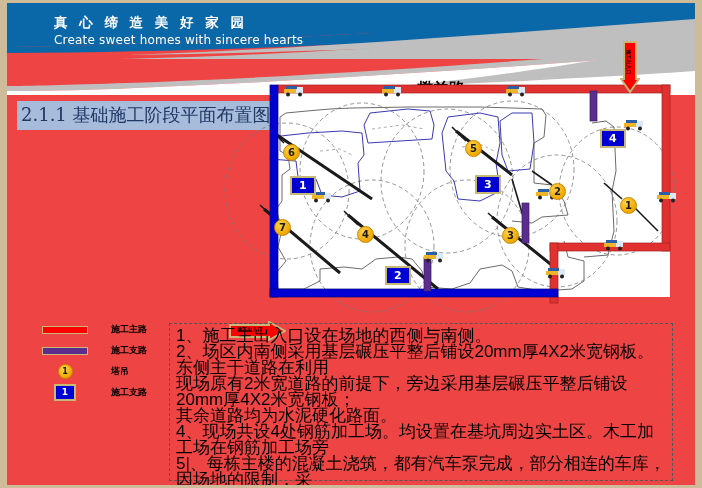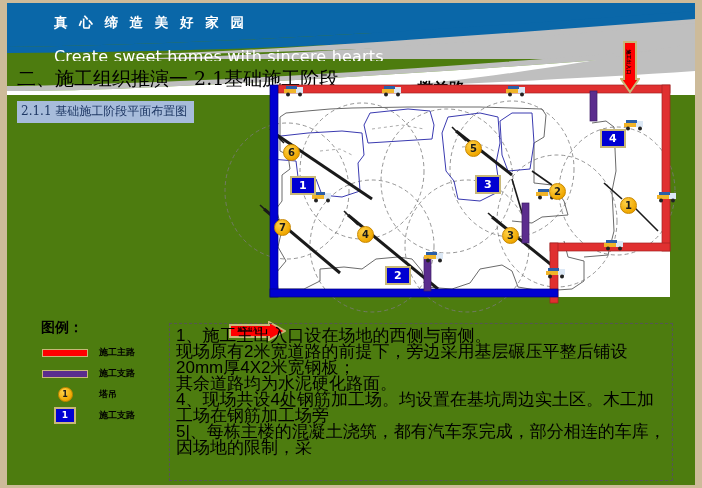--- a/index.html
+++ b/index.html
@@ -3,45 +3,44 @@
 <meta charset="utf-8">
 <style>
   html,body{margin:0;padding:0;}
   body{
     width:702px;height:488px;overflow:hidden;
     background:#cdbb9a;
     font-family:"DejaVu Sans","Liberation Sans",sans-serif;
   }
   .slide{
     position:absolute;left:7px;top:3px;width:688px;height:482px;
-    background:#4d7c0f;overflow:hidden;
+    background:#ef4444;overflow:hidden;
   }
   
   .banner{position:absolute;left:0;top:0;width:688px;height:58px;overflow:hidden;}
   .banner svg{position:absolute;left:0;top:0;}
   .banner-cn{
     position:absolute;left:47px;top:11px;
     color:#ffffff;font-size:13.5px;font-weight:bold;letter-spacing:3.5px;
     font-family:"DejaVu Sans","Liberation Sans",sans-serif;white-space:nowrap;
   }
   .banner-en{
     position:absolute;left:47px;top:30px;
-    color:#ffffff;font-size:16px;letter-spacing:.2px;white-space:nowrap;
+    color:#ffffff;font-size:12px;letter-spacing:.2px;white-space:nowrap;
     font-family:"DejaVu Sans","Liberation Sans",sans-serif;
-    margin-top:14px;
   }
   
   .sec-title{
     position:absolute;left:10px;top:63px;
     font-size:19px;color:#000;white-space:nowrap;
     font-family:"DejaVu Serif","Liberation Serif",serif;
   }
   .sub-title{
     position:absolute;left:10px;top:98px;
-    background:#a7bcdb;color:#1f3864;font-size:12px;padding:2px 7px 3px 4px;
+    background:#a7bcdb;color:#1f3864;font-size:18px;padding:2px 7px 3px 4px;
     white-space:nowrap;font-family:"DejaVu Serif","Liberation Serif",serif;
   }
   .road-name{
     position:absolute;left:410px;top:76px;
     font-size:16px;font-weight:bold;color:#000;white-space:nowrap;
     font-family:"DejaVu Serif","Liberation Serif",serif;
   }
   
   .plan{position:absolute;left:205px;top:48px;width:483px;height:262px;}
   .plan svg{position:absolute;left:0;top:0;}
@@ -64,21 +63,21 @@
       font-size:5px;color:#000;font-weight:bold;white-space:nowrap;
       transform:rotate(90deg);
       font-family:"DejaVu Sans","Liberation Sans",sans-serif;}
   
   .legend{position:absolute;left:32px;top:316px;width:120px;height:160px;}
   .legend-title{font-size:14px;font-weight:bold;color:#000;margin:0 0 5px 2px;
       font-family:"DejaVu Sans","Liberation Sans",serif;}
   .lrow{display:flex;align-items:center;height:21px;}
   .lswatch{width:52px;display:flex;align-items:center;justify-content:center;}
   .lbar{width:46px;height:8px;border:1px solid #c8b878;box-sizing:border-box;}
-  .ltext{font-size:9px;font-weight:bold;color:#000;margin-left:8px;white-space:nowrap;
+  .ltext{font-size:9px;font-weight:bold;color:#000;margin-left:20px;white-space:nowrap;
       font-family:"DejaVu Sans","Liberation Sans",sans-serif;}
   .lcircle{width:15px;height:15px;border-radius:50%;
       background:radial-gradient(circle at 35% 30%,#ffd24a 0%,#f0a800 70%,#d98b00 100%);
       border:1px solid #c98800;color:#1a1a1a;font-size:8px;font-weight:bold;
       display:flex;align-items:center;justify-content:center;box-sizing:border-box;}
   .lsquare{background:#0000d2;border:2px solid #c8b878;color:#fff;font-size:9px;
       font-weight:bold;padding:0 6px;line-height:13px;}
   
   .notes{
     position:absolute;left:162px;top:320px;width:504px;height:158px;
@@ -106,21 +105,20 @@
   </div>
 
   <svg style="position:absolute;left:0;top:44px;" width="688" height="48">
     <path d="M688,0 C520,14 300,30 120,36 C60,38 20,39 0,39 L0,44 C40,44 90,43 150,40 C340,32 530,18 688,6 Z" fill="#bfbfbf"></path>
     <path d="M688,6 C530,18 340,32 150,40 C90,43 40,44 0,44 L0,48 L688,48 Z" fill="#ffffff"></path>
   </svg>
   <svg style="position:absolute;left:300px;top:30px;" width="388" height="60">
     <path d="M388,0 L388,38 C300,44 180,50 80,54 C180,46 300,26 388,10 Z" fill="#bfbfbf"></path>
   </svg>
 
-  <div class="sec-title">二、施工组织推演一  2.1基础施工阶段</div>
   <div class="sub-title">2.1.1  基础施工阶段平面布置图</div>
   <div class="road-name">樊羊路</div>
 
   <div class="plan">
 
     <svg width="483" height="262" viewBox="0 0 483 262">
 
       <rect x="66" y="40" width="392" height="206" fill="#ffffff"></rect>
 
       <g stroke="#7a7a7a" stroke-width="0.8" fill="none" stroke-dasharray="4,3">
@@ -305,21 +303,20 @@
     <div class="gate-arrow-t">
       <svg width="20" height="52" viewBox="0 0 20 52">
         <path d="M4,1 L16,1 L16,38 L19,38 L10,51 L1,38 L4,38 Z" fill="#ff0000" stroke="#c8b878" stroke-width="2"></path>
       </svg>
       <div class="lbl">施工出入口</div>
     </div>
 
   </div>
 
   <div class="legend">
-    <div class="legend-title">图例：</div>
 
     <div class="lrow">
       <div class="lswatch">
           <div class="lbar" style="background:#ff0000;"></div>
         </div>
       <div class="ltext">施工主路</div>
     </div>
 
     <div class="lrow">
       <div class="lswatch">
@@ -340,19 +337,20 @@
       <div class="lswatch">
           <div class="lsquare">1</div>
         </div>
       <div class="ltext">施工支路</div>
     </div>
 
   </div>
 
   <div class="notes">
     <p>1、施工主出入口设在场地的西侧与南侧。</p>
+    <p>2、场区内南侧采用基层碾压平整后铺设20mm厚4X2米宽钢板。东侧主干道路在利用</p>
     <p>现场原有2米宽道路的前提下，旁边采用基层碾压平整后铺设20mm厚4X2米宽钢板；</p>
     <p>其余道路均为水泥硬化路面。</p>
     <p>4、现场共设4处钢筋加工场。均设置在基坑周边实土区。木工加工场在钢筋加工场旁</p>
     <p>5|、每栋主楼的混凝土浇筑，都有汽车泵完成，部分相连的车库，因场地的限制，采</p>
   </div>
 
 </div>
 
 </body></html>

